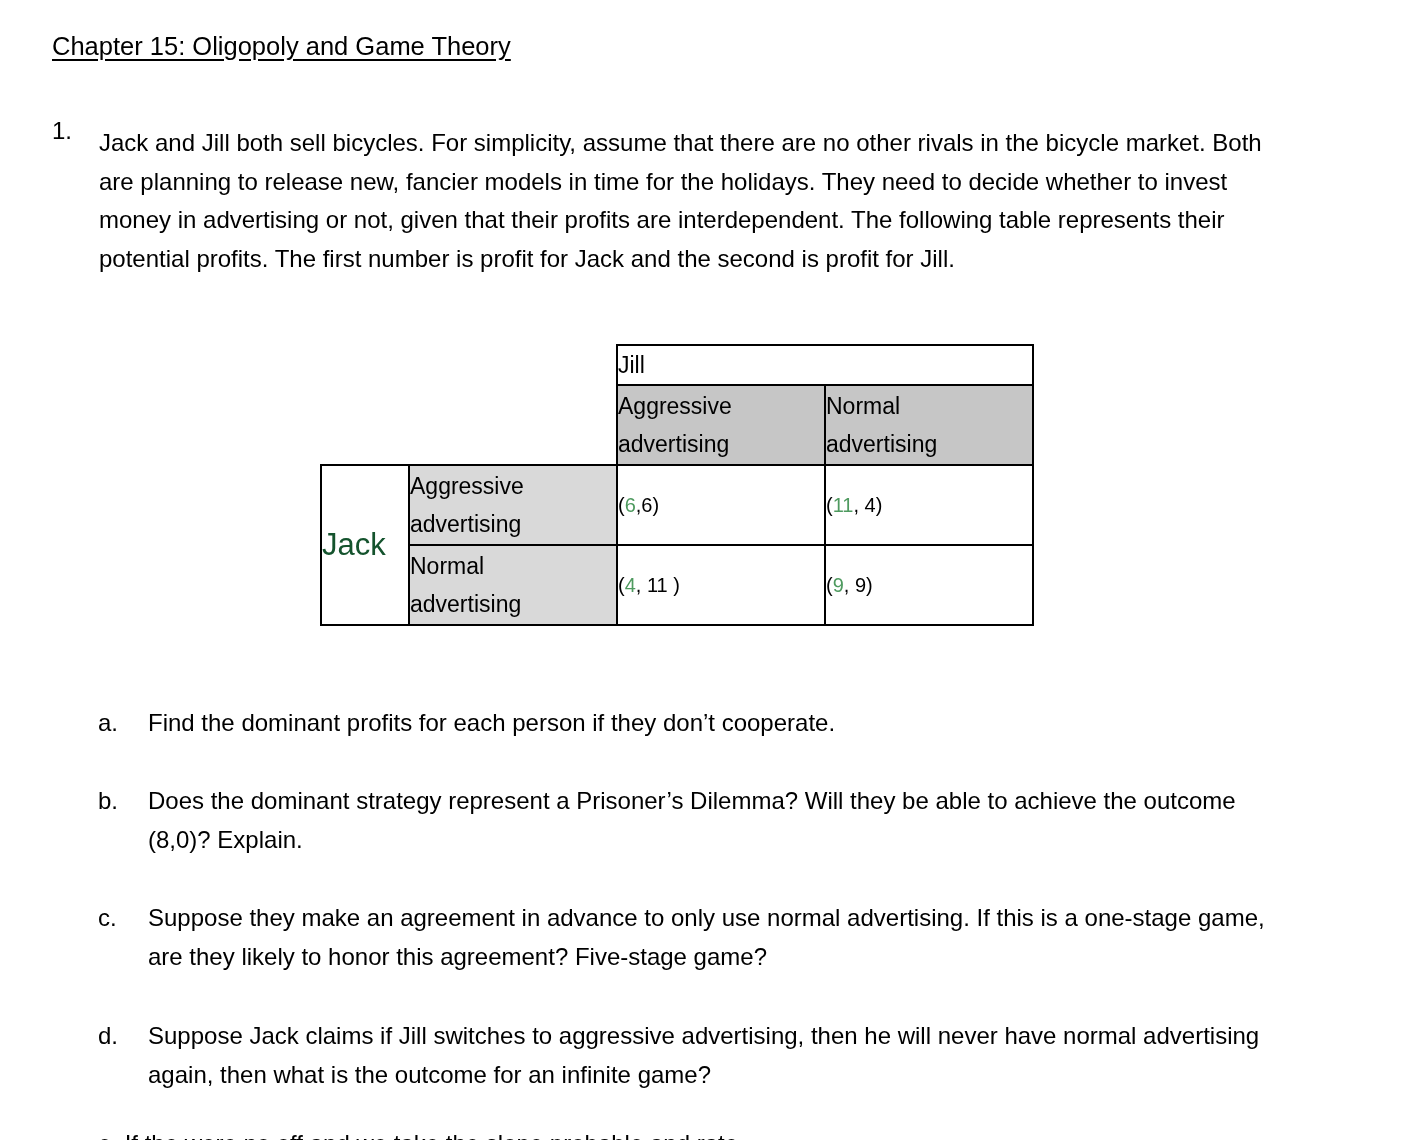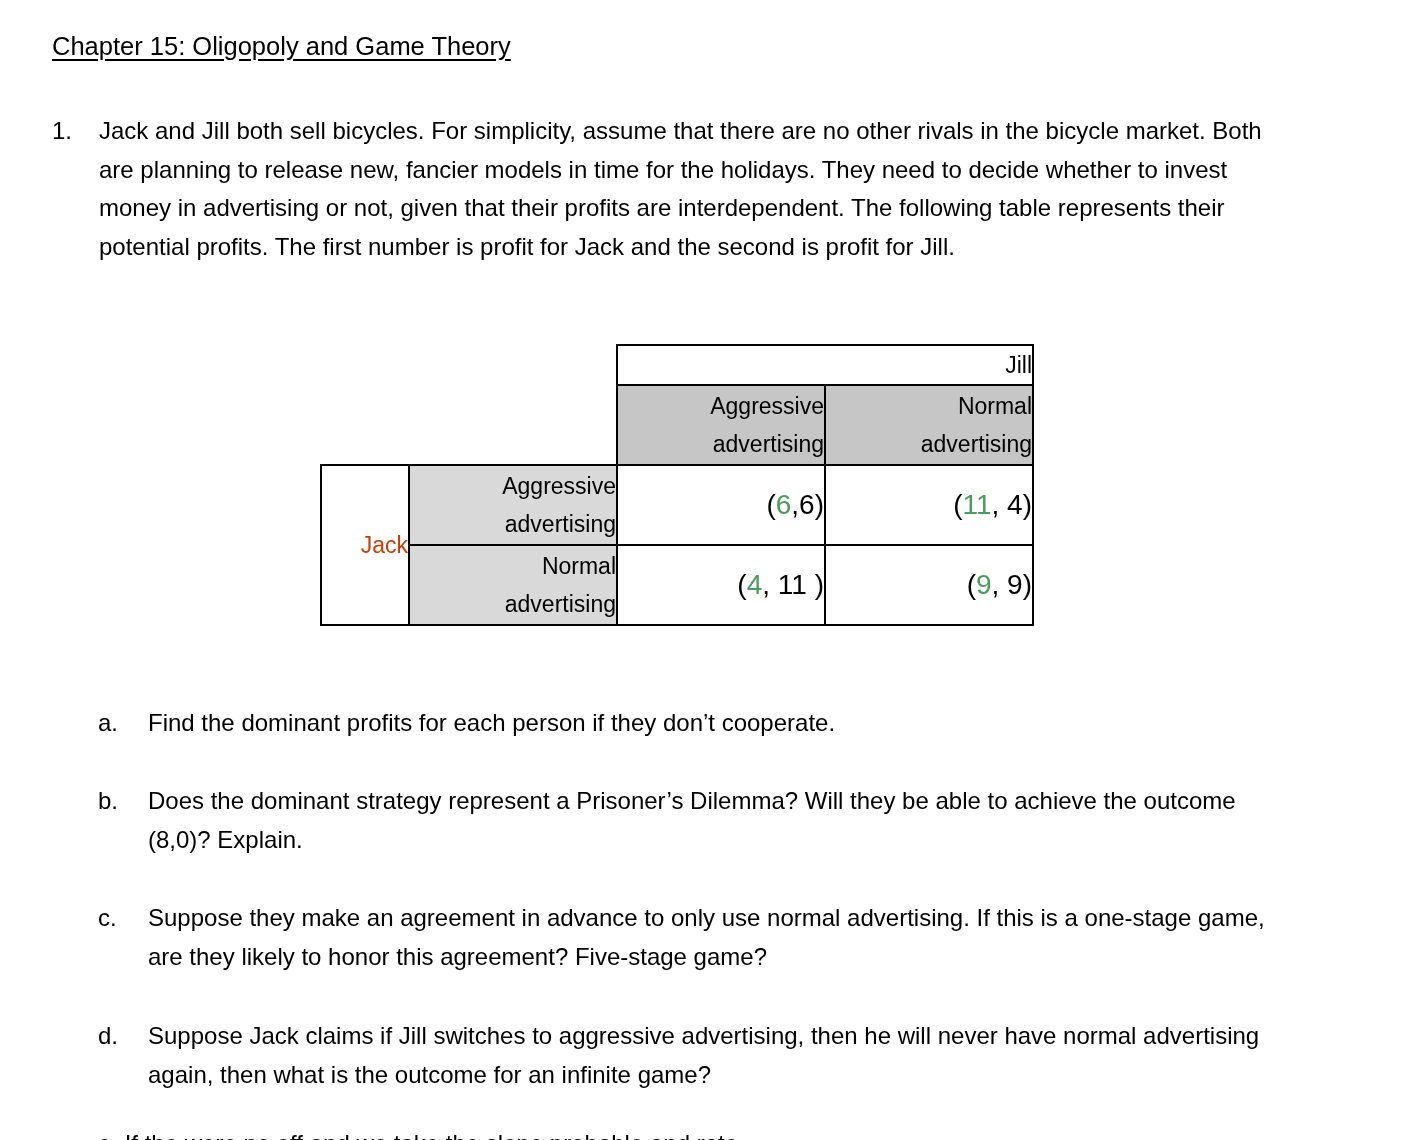--- a/index.html
+++ b/index.html
@@ -41,70 +41,71 @@
   .q1-num {
     width: 47px;
     flex: 0 0 47px;
     font-size: 24px;
     line-height: 38.5px;
   }
   .q1-body {
     font-size: 24px;
     line-height: 38.5px;
     width: 1195px;
+    margin-top: 12px;
   }
 
   
   .matrix {
     position: absolute;
     left: 320px;
     top: 344px;
     border-collapse: collapse;
     font-size: 23px;
   }
   .matrix td {
     border: 2px solid #000000;
     padding: 0;
     vertical-align: middle;
-    text-align: right;
+    text-align: left;
     line-height: 38px;
   }
   .cell-blank-corner {
     border: none !important;
     width: 86px;
     height: 38px;
   }
   .cell-jill-header {
     width: 412px;
     height: 38px;
     font-size: 23px;
   }
   .col-head {
     width: 206px;
     height: 78px;
     background: #c6c6c6;
   }
   .row-label-jack {
     width: 86px;
     background: #ffffff;
-    color: #c2410c;
-    font-size: 23px;
+    color: #14532d;
+    font-size: 31px;
   }
   .row-head {
     width: 206px;
     height: 78px;
     background: #d9d9d9;
     text-align: left;
     padding-left: 14px;
   }
   .payoff {
     width: 206px;
     height: 78px;
     background: #ffffff;
-    font-size: 28px;
+    font-size: 20px;
   }
   .g {
     color: #4e9a5f;
   }
   .two-line {
     display: block;
   }
   .nb {
     border: none !important;
   }

